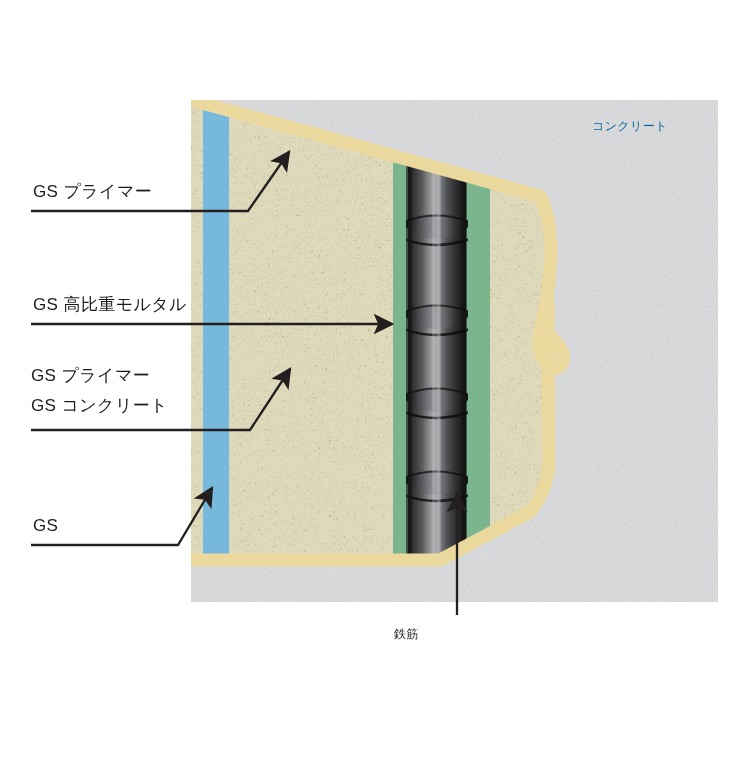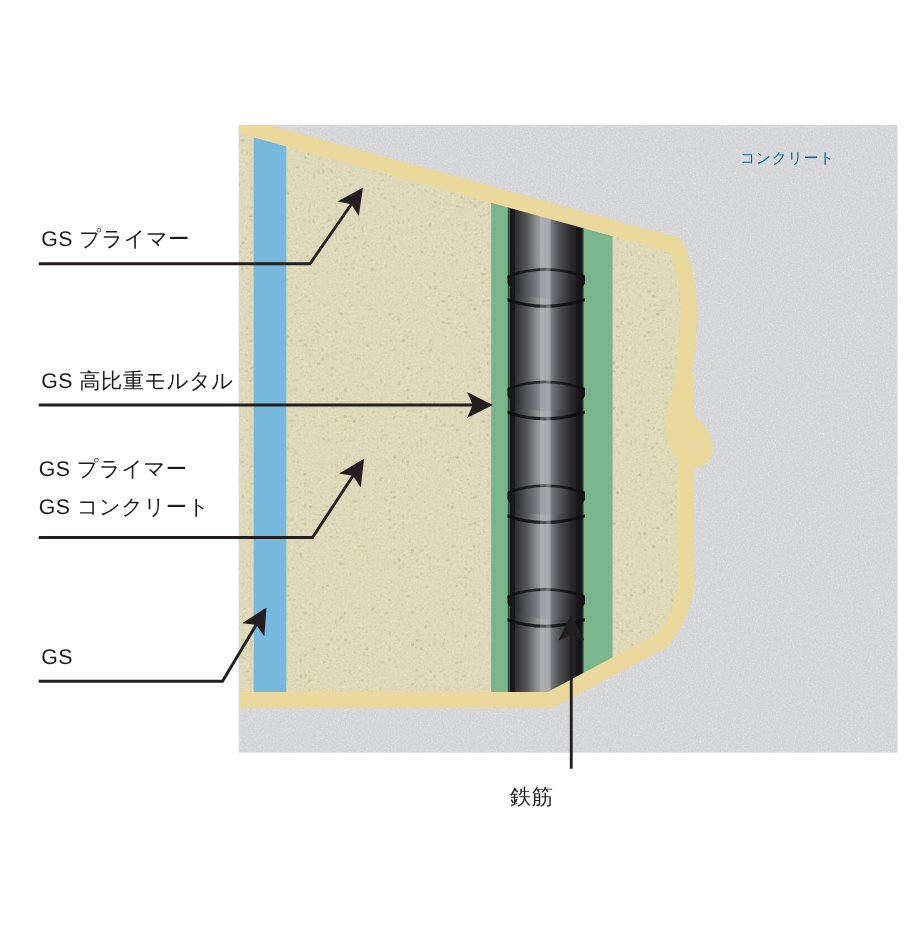--- a/index.html
+++ b/index.html
@@ -30,21 +30,21 @@
     line-height: 1.45;
     white-space: nowrap;
     letter-spacing: 0.4px;
   }
   .lbl-primer  { left: 33px;  top: 180px; }
   .lbl-paste   { left: 33px;  top: 293px; }
   .lbl-mortar  { left: 31px;  top: 364px; }
   .lbl-mortar2 { left: 31px;  top: 394px; }
   .lbl-gs      { left: 33px;  top: 514px; }
   .lbl-concrete{ left: 592px; top: 118px; color:#0369a1; font-size:12px;}
-  .lbl-rebar   { left: 408px; top: 626px; font-size:17px;}
+  .lbl-rebar   { left: 394px; top: 626px; font-size:12px;}
 </style>
 </head>
 <body>
 
 <div id="stage">
 <svg width="732" height="760" viewBox="0 0 732 760" xmlns="http://www.w3.org/2000/svg">
   <defs>
 
     <filter id="concreteNoise" x="0%" y="0%" width="100%" height="100%">
       <feTurbulence type="fractalNoise" baseFrequency="0.75" numOctaves="4" seed="7" result="n"></feTurbulence>

